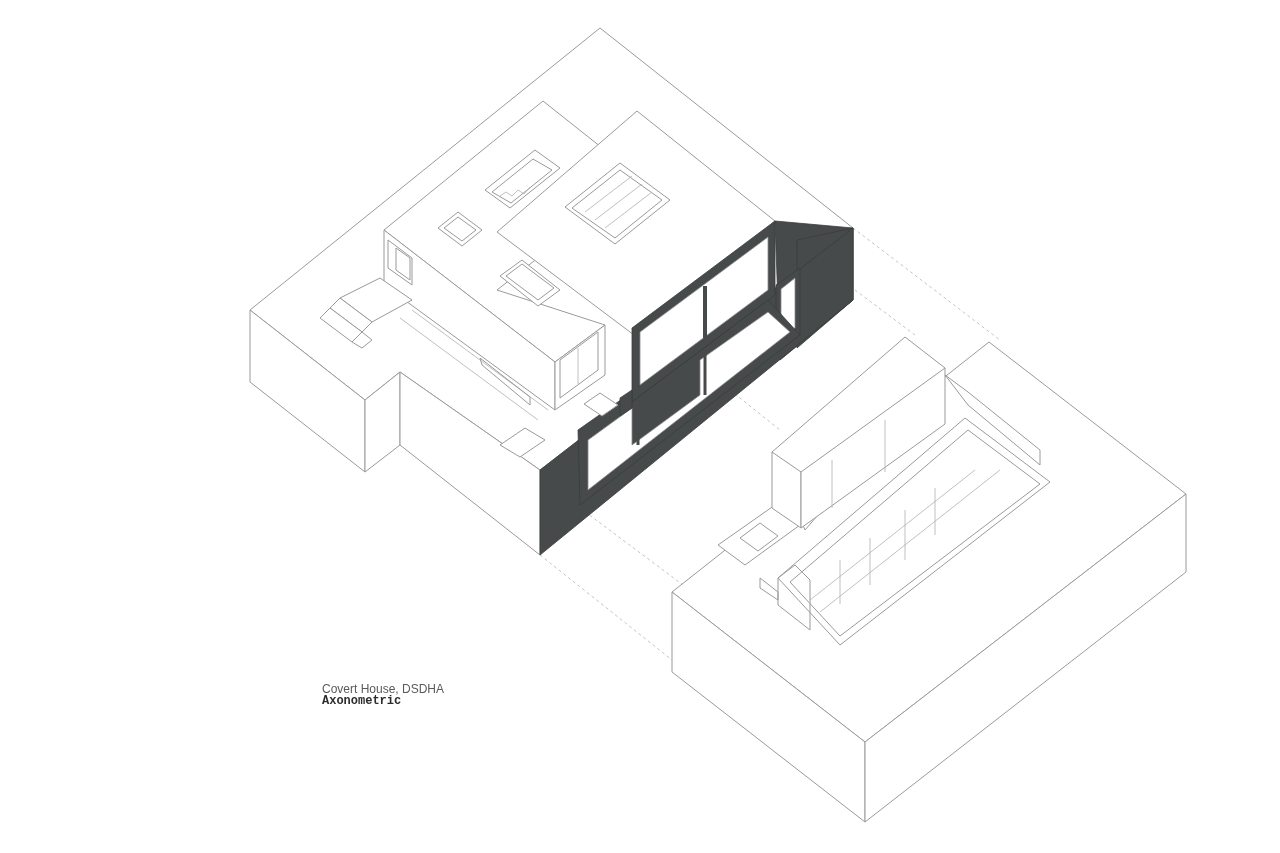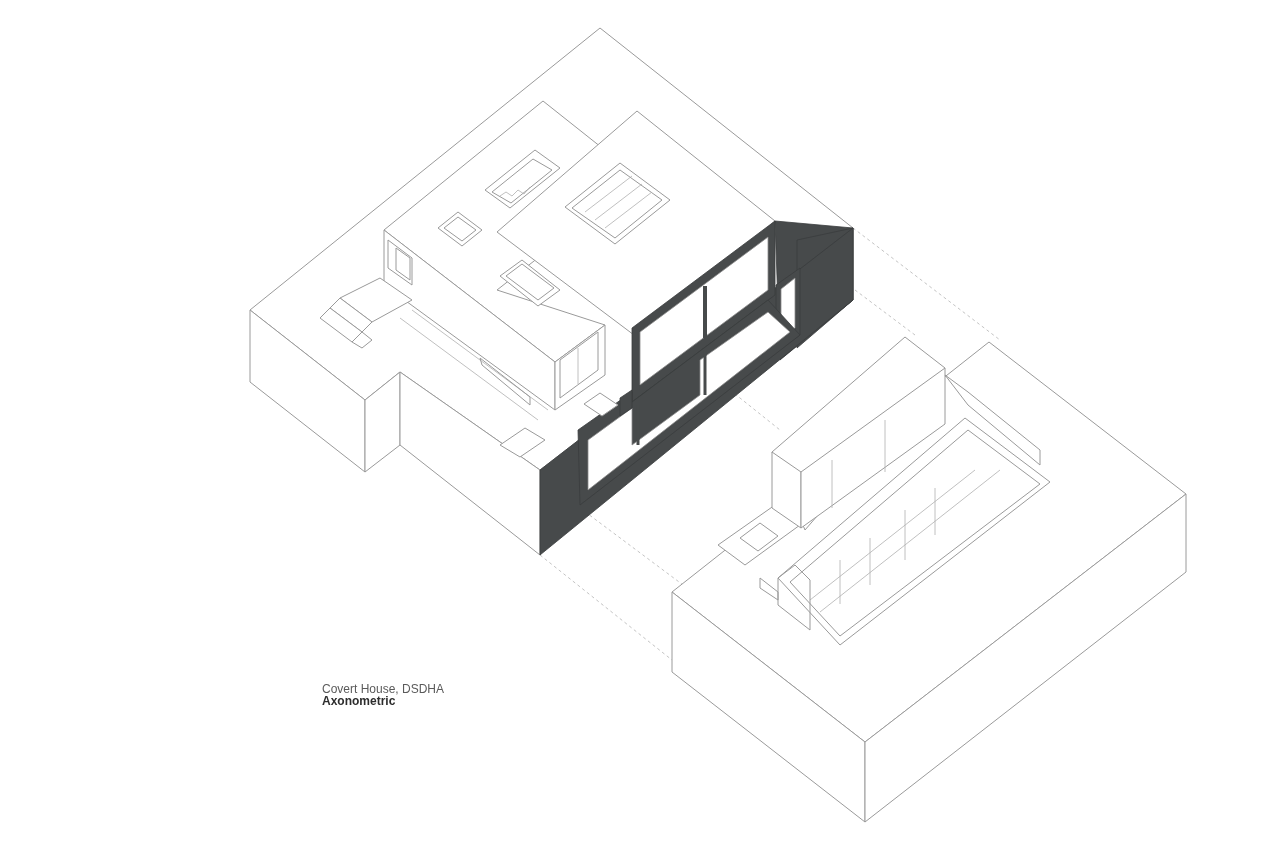--- a/index.html
+++ b/index.html
@@ -6,21 +6,21 @@
     body { width: 1280px; height: 853px; position: relative; overflow: hidden; font-family: "Liberation Sans", sans-serif; }
     #drawing { position: absolute; left: 0; top: 0; width: 1280px; height: 853px; }
     .ln { fill: #ffffff; stroke: #9a9a9a; stroke-width: 1; stroke-linejoin: round; }
     .lo { fill: none; stroke: #9a9a9a; stroke-width: 1; stroke-linejoin: round; }
     .thin { fill: none; stroke: #b0b0b0; stroke-width: 0.8; }
     .dash { fill: none; stroke: #c4c4c4; stroke-width: 1; stroke-dasharray: 3 3; }
     .dark { fill: #474a4b; stroke: #3a3c3d; stroke-width: 0.8; }
     .hole { fill: #ffffff; stroke: #8a8a8a; stroke-width: 0.8; }
     .caption { position: absolute; left: 322px; top: 683px; font-size: 12px; line-height: 12px; color: #555; }
     .caption .t1 { display: block; color: #5a5a5a; }
-    .caption .t2 { display: block; font-weight: bold; color: #2d2d2d; }
+    .caption .t2 { display: block; font-weight: bold; color: #2d2d2d; font-family: Liberation Mono, monospace; }
   </style>
 </head>
 <body>
 
 <svg id="drawing" viewBox="0 0 1280 853" xmlns="http://www.w3.org/2000/svg">
 
   <g>
     <line class="dash" x1="853" y1="228" x2="1000" y2="340"></line>
     <line class="dash" x1="855" y1="290" x2="915" y2="335"></line>
     <line class="dash" x1="540" y1="555" x2="672" y2="660"></line>

